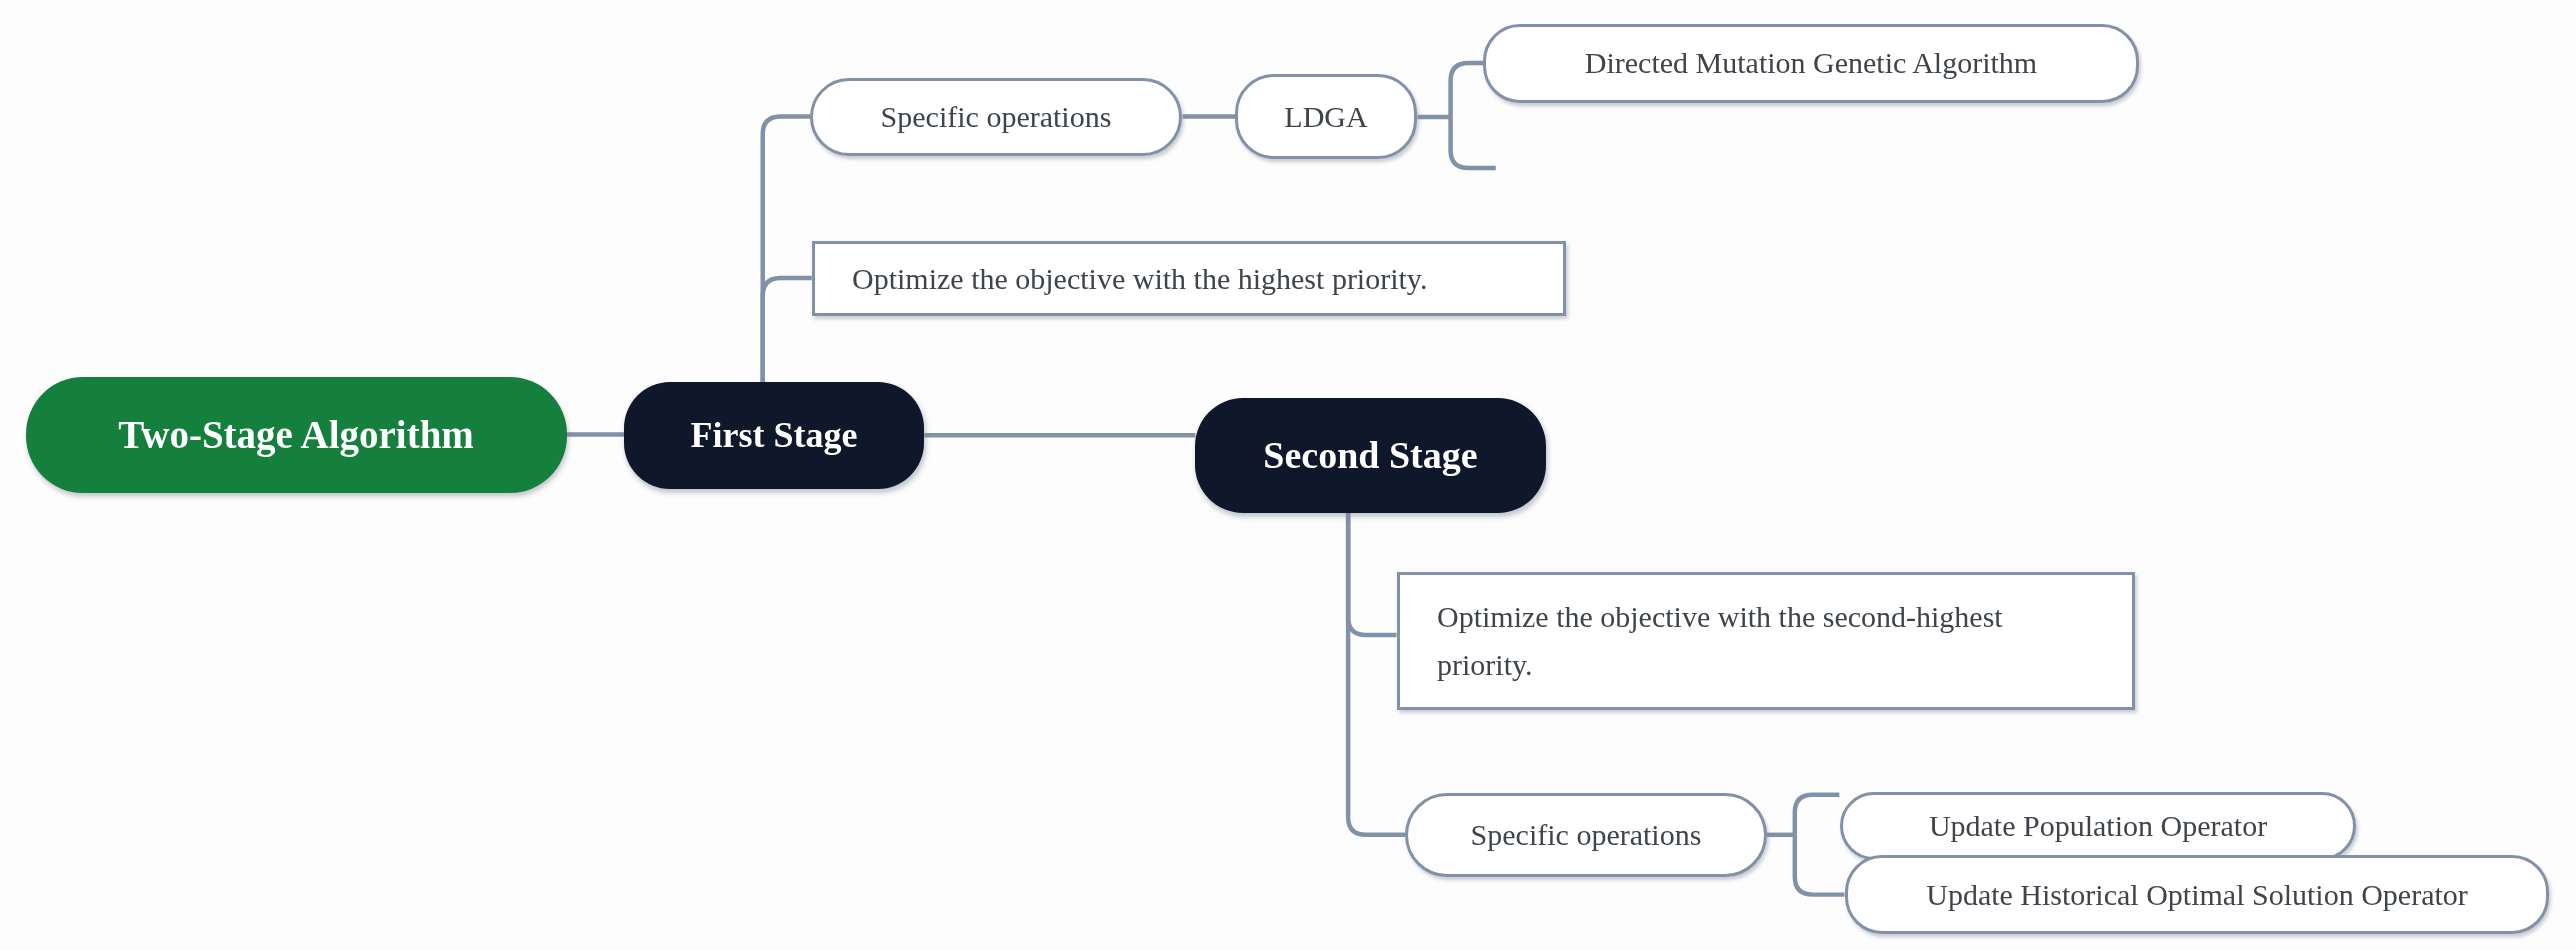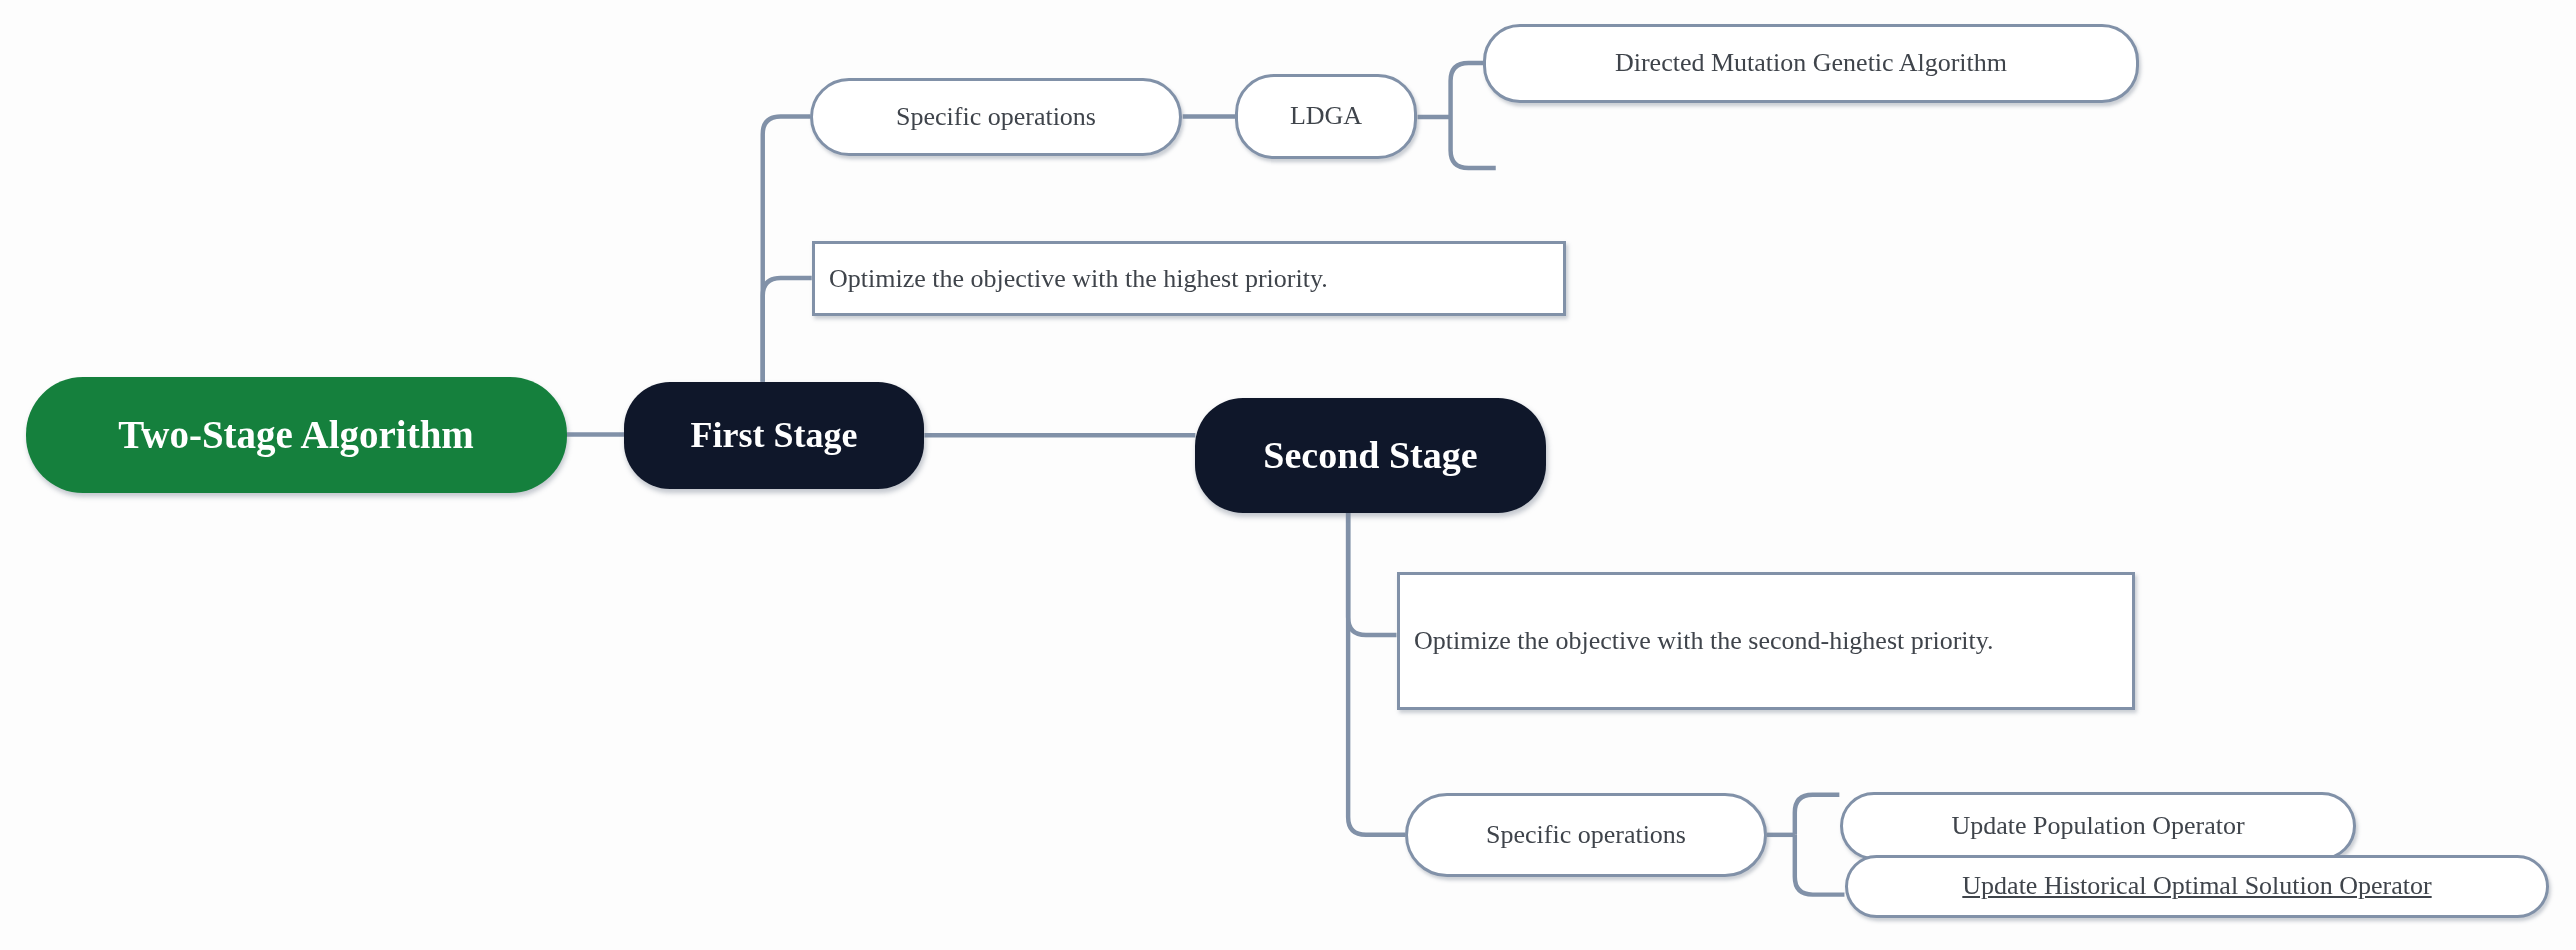--- a/index.html
+++ b/index.html
@@ -42,28 +42,28 @@
     background: #0f172a;
     color: #ffffff;
     font-weight: bold;
     border-radius: 48px;
     box-shadow: 1.3px 3.8px 5.1px rgba(125,133,148,0.45);
   }
   .pill-white, .rect-white {
     background: #ffffff;
     color: #3f444b;
     border: 3.8px solid #8191a8;
-    font-size: 26px;
+    font-size: 30px;
     box-shadow: 1.9px 3.2px 3.8px rgba(128,138,153,0.42);
   }
   .rect-white { border-radius: 0; }
   .align-left {
     justify-content: flex-start;
     text-align: left;
-    padding: 0 14px;
+    padding: 0 37px;
     line-height: 1.6;
   }
 </style>
 </head>
 <body>
 
 <div class="canvas">
 
   <svg class="wires" viewBox="0 0 4047 1493" xmlns="http://www.w3.org/2000/svg">
     <path d="M 890 683 H 980"></path>
@@ -95,16 +95,16 @@
 
 
   <div class="node rect-white align-left" style="left:812px; top:241px; width:754px; height:75px;">Optimize the objective with the highest priority.</div>
 
   <div class="node rect-white align-left" style="left:1397px; top:572px; width:738px; height:138px;">Optimize the objective with the second-highest priority.</div>
 
   <div class="node pill-white" style="left:1405px; top:793px; width:362px; height:84px; border-radius:42px;">Specific operations</div>
 
   <div class="node pill-white" style="left:1840px; top:792px; width:516px; height:68px; border-radius:36px;">Update Population Operator</div>
 
-  <div class="node pill-white" style="left:1845px; top:855px; width:704px; height:63px; border-radius:37px;text-decoration:underline;">Update Historical Optimal Solution Operator</div>
+  <div class="node pill-white" style="left:1845px; top:855px; width:704px; height:79px; border-radius:37px;">Update Historical Optimal Solution Operator</div>
 
 </div>
 
 
 </body></html>

